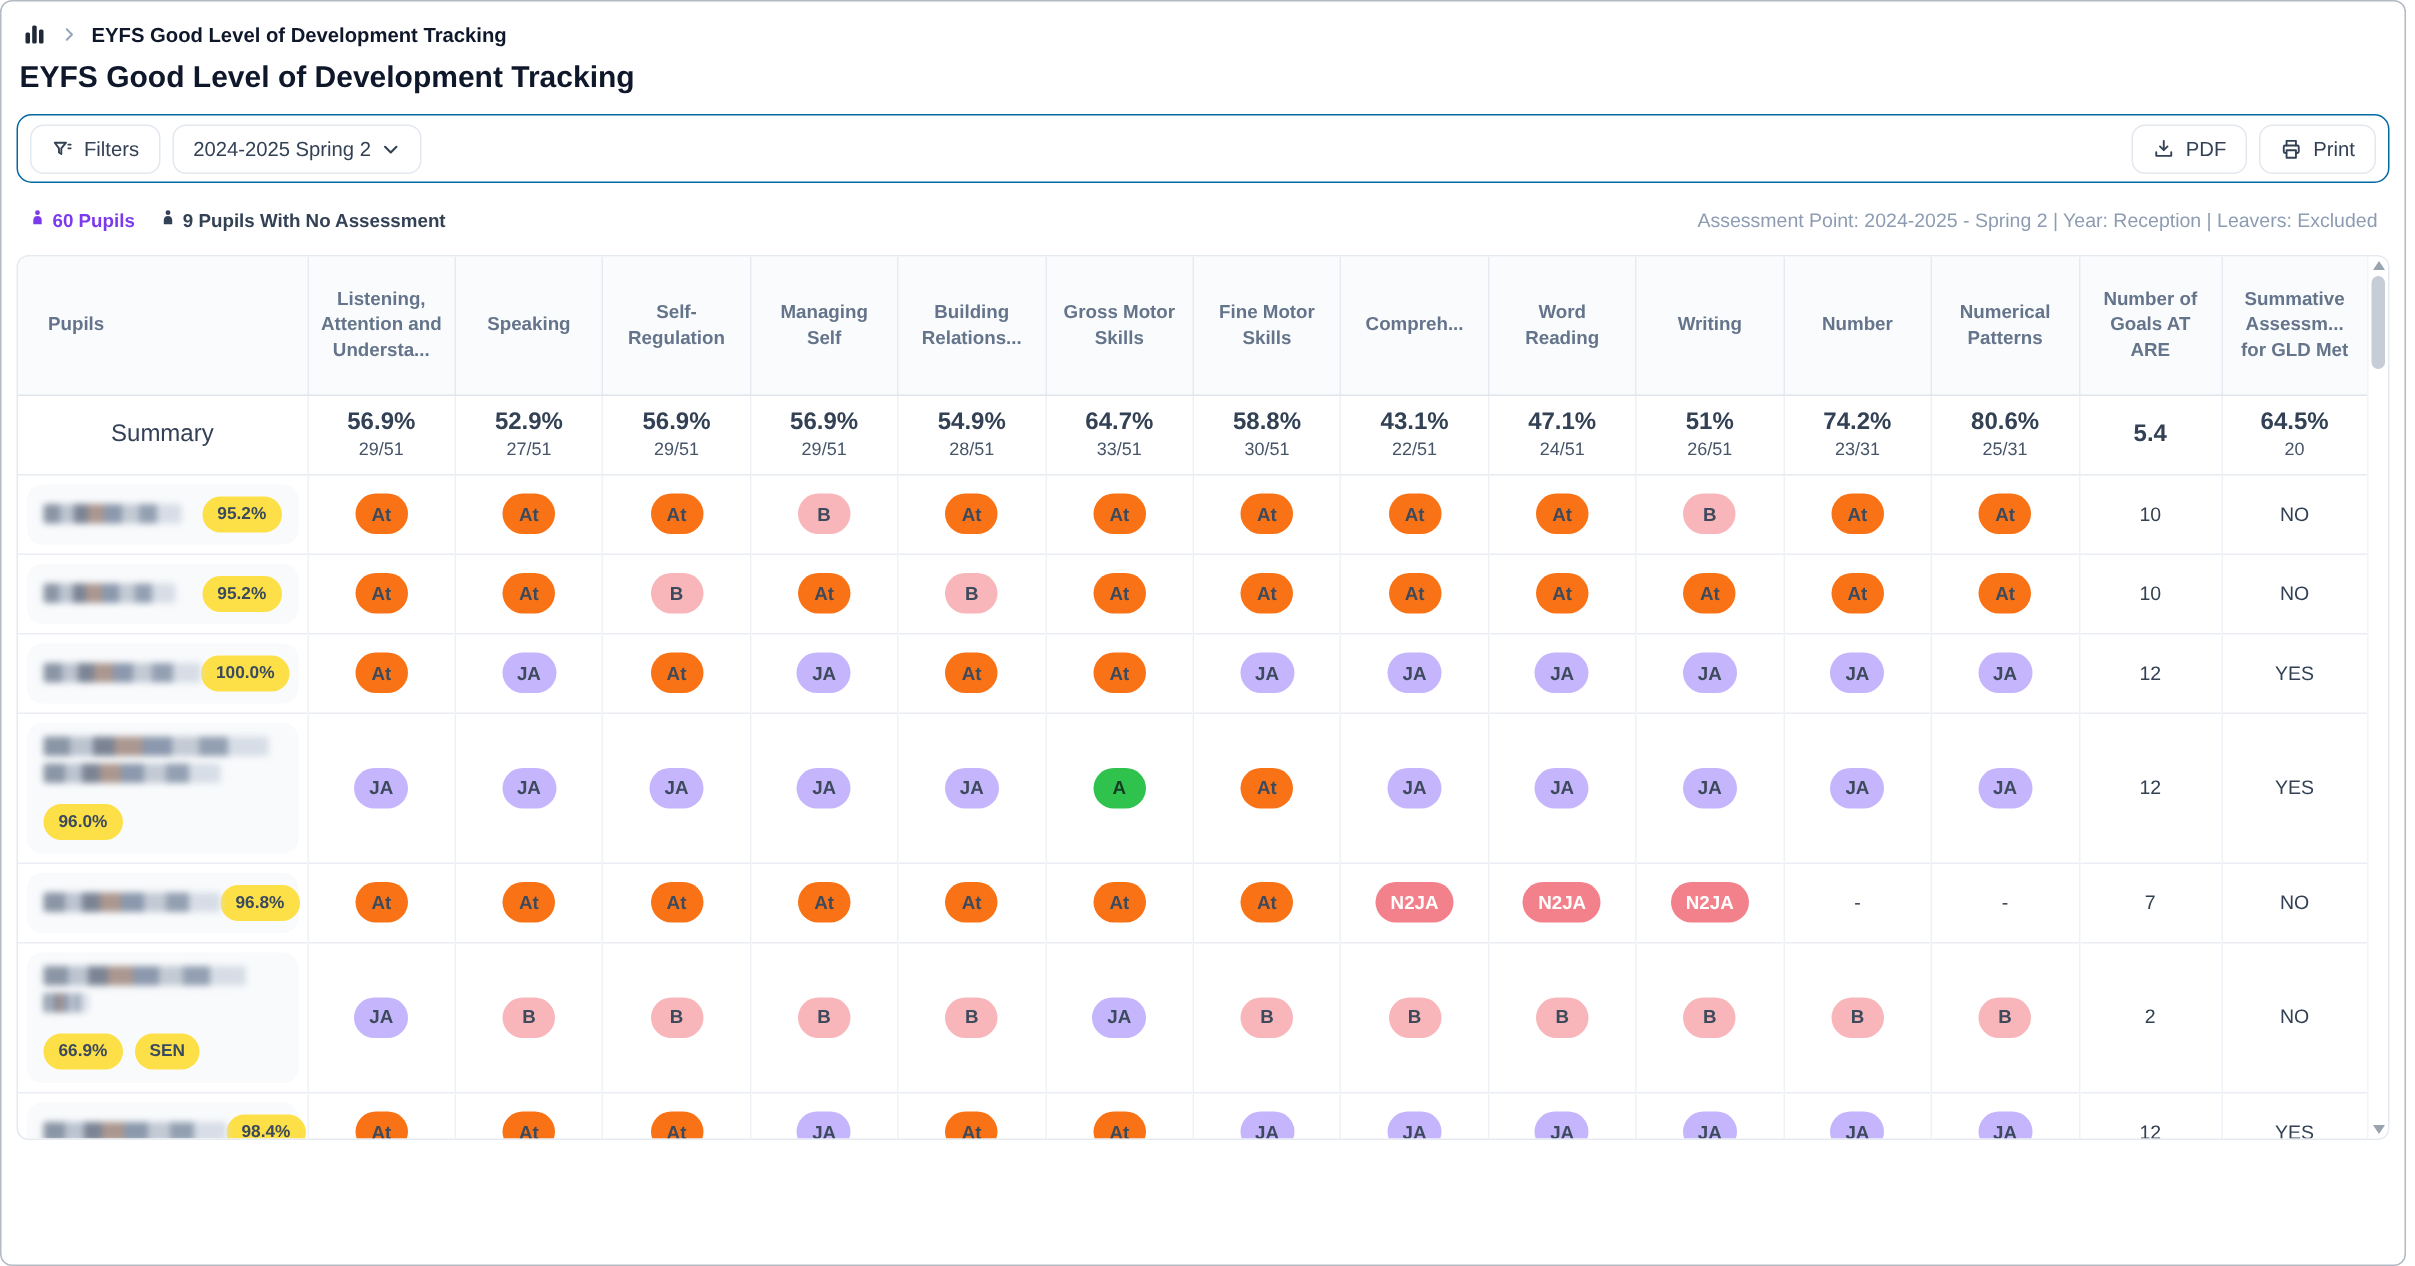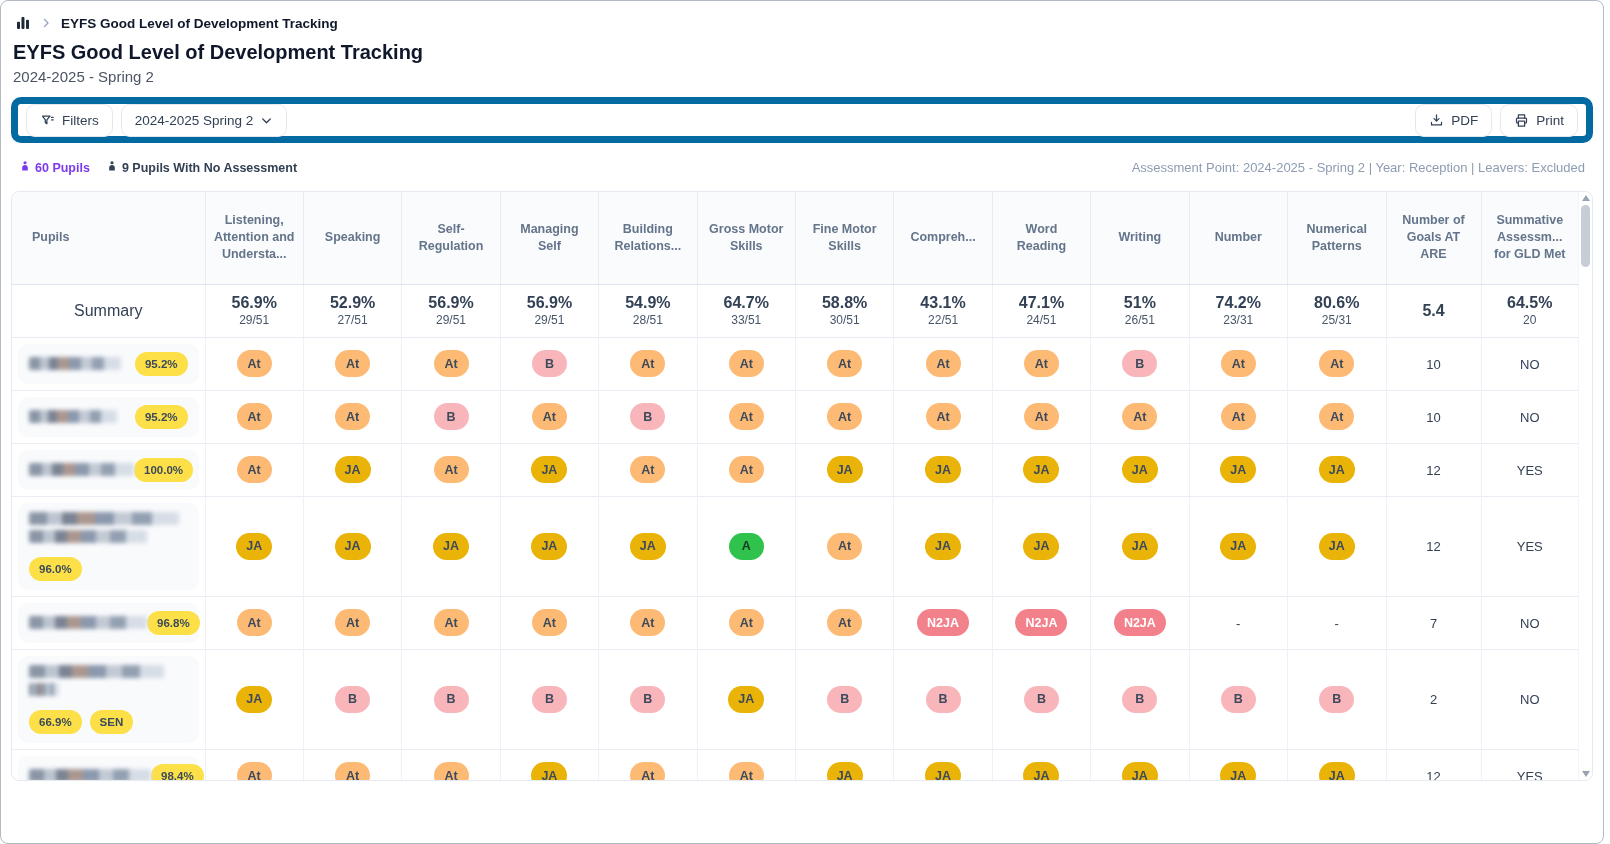--- a/index.html
+++ b/index.html
@@ -10,21 +10,21 @@
   
   .crumbs { display:flex; align-items:center; gap:9px; padding:4px 4px 0 4px; }
   .crumbs svg { display:block; }
   .crumb-page { font-size:13.5px; font-weight:700; color:#0f172a; }
 
   
   .page-title { font-size:20px; font-weight:700; color:#0f172a; padding:10px 2px 0 2px; }
   .page-subtitle { font-size:15px; color:#4b5563; padding:4px 2px 0 2px; }
 
   
-  .toolbar { margin-top:12px; border:7px solid #0369a1; border-radius:10px; height:46px; display:flex; align-items:center; justify-content:space-between; padding:0 8px; background:#fff; }
+  .toolbar { margin-top:12px; border:1px solid #0369a1; border-radius:10px; height:46px; display:flex; align-items:center; justify-content:space-between; padding:0 8px; background:#fff; }
   .tb-left, .tb-right { display:flex; align-items:center; gap:8px; }
   .btn { display:inline-flex; align-items:center; gap:7px; height:33px; padding:0 13px; border:1px solid #e3e8ef; border-radius:9px; background:#fff; font-size:13.5px; color:#334155; font-weight:500; cursor:pointer; }
   .btn svg { display:block; }
 
   
   .infobar { display:flex; align-items:center; justify-content:space-between; padding:0 8px; margin-top:17px; }
   .info-left { display:flex; align-items:center; gap:16px; }
   .info-item { display:inline-flex; align-items:center; gap:4px; font-size:12.5px; font-weight:700; }
   .info-purple { color:#7c3aed; }
   .info-dark  { color:#334155; }
@@ -51,22 +51,22 @@
   .pupil-chip { background:#f8fafc; border-radius:10px; height:100%; display:flex; align-items:center; justify-content:space-between; padding:0 11px; }
   .pupil-chip.stacked { flex-direction:column; align-items:flex-start; justify-content:center; gap:14px; padding:9px 11px; }
   .name-wrap { display:flex; flex-direction:column; gap:5px; }
   .blur-line { height:13px; border-radius:2px; filter:blur(2.3px);
     background:linear-gradient(90deg,#8a95a5 0 12%,#bcc4d0 12% 22%,#7b8494 22% 32%,#ab9790 32% 44%,#8b98ad 44% 57%,#c3cad4 57% 69%,#93a0b2 69% 82%,#d7dde6 82% 100%); }
   .pill { display:inline-flex; align-items:center; height:24px; padding:0 10px; border-radius:999px; background:#fde047; color:#3b4a5c; font-size:11.5px; font-weight:600; }
   .tagrow { display:flex; gap:8px; }
 
   
   .badge { display:inline-flex; align-items:center; justify-content:center; min-width:35px; height:27px; padding:0 10px; border-radius:14px; font-size:12.5px; font-weight:600; color:#3d4a5c; }
-  .b-at   { background:#fdba74;text-align:center; }
-  .b-ja   { background:#eab308; }
+  .b-at   { background:#f97316;text-align:center; }
+  .b-ja   { background:#c4b5fd; }
   .b-b    { background:#f9b6ba; }
   .b-n2ja { background:#f3818c; color:#fff; }
   .b-a    { background:#2fc24d; color:#173a24; }
   .cell-text { font-size:13px; color:#334155; font-weight:500; }
 
   
   .vscroll { width:14px; background:#fff; display:flex; flex-direction:column; align-items:center; padding:3px 0; border-left:1px solid #f1f4f8; }
   .v-arrow { width:0; height:0; border-left:4px solid transparent; border-right:4px solid transparent; }
   .v-arrow.up { border-bottom:6px solid #9aa3b0; margin-bottom:4px; }
   .v-arrow.down { border-top:6px solid #9aa3b0; margin-top:4px; }
@@ -88,21 +88,20 @@
     </span>
     <span>
       <svg width="12" height="12" viewBox="0 0 24 24" fill="none" stroke="#94a3b8" stroke-width="2.6" stroke-linecap="round" stroke-linejoin="round">
           <polyline points="9 5 16 12 9 19"></polyline>
         </svg>
     </span>
     <span class="crumb-page">EYFS Good Level of Development Tracking</span>
   </div>
 
   <div class="page-title">EYFS Good Level of Development Tracking</div>
-  <div class="page-subtitle">2024-2025 - Spring 2</div>
 
   <div class="toolbar">
     <div class="tb-left">
       <button class="btn">
         <span>
           <svg width="15" height="15" viewBox="0 0 24 24" fill="none" stroke="#334155" stroke-width="2" stroke-linecap="round" stroke-linejoin="round">
             <path d="M4 5h12l-5 6v6l-2.5-1.6V11L4 5z"></path>
               <line x1="18.5" y1="7" x2="21" y2="7"></line>
               <line x1="18.5" y1="11" x2="21" y2="11"></line>
           </svg>

